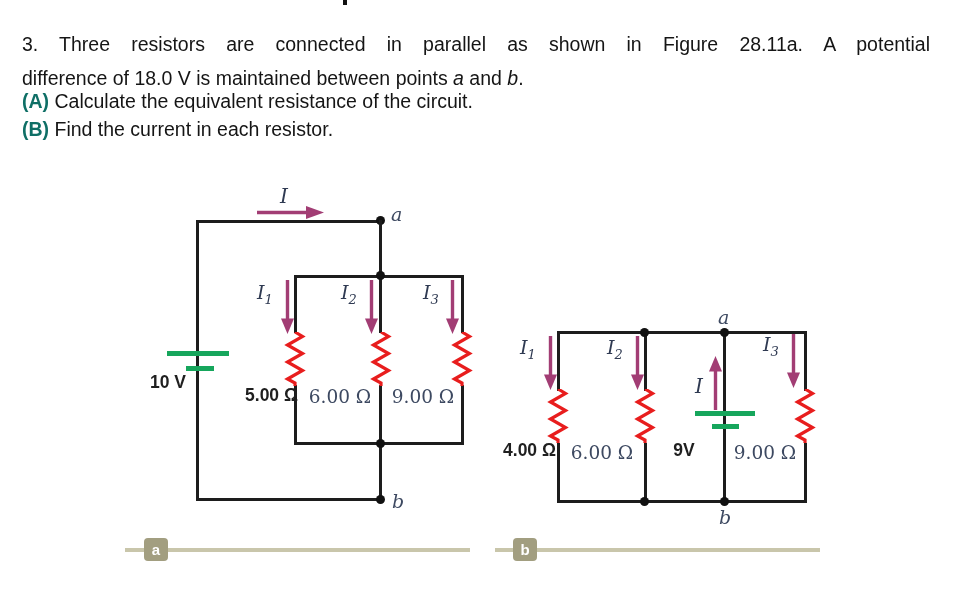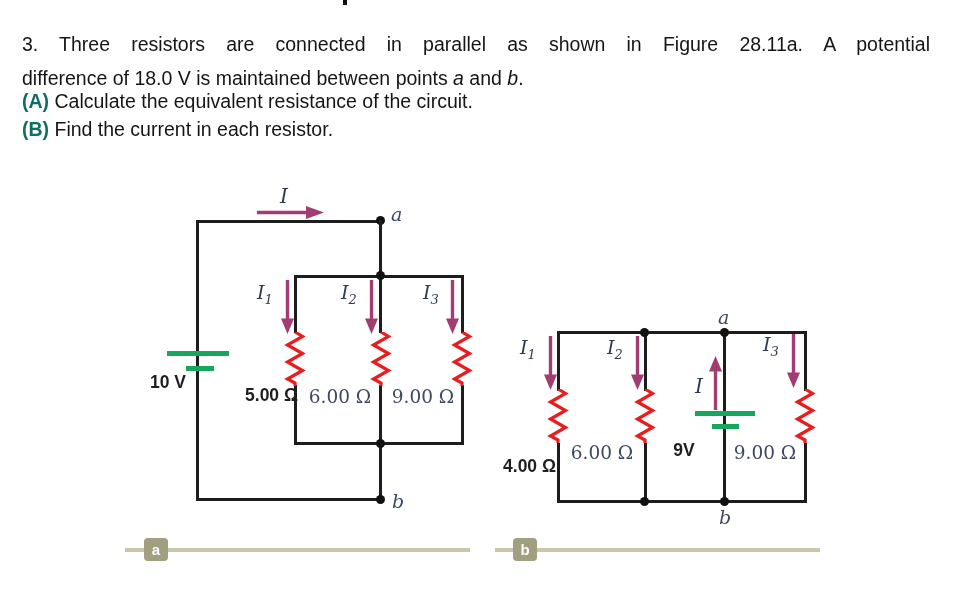--- a/index.html
+++ b/index.html
@@ -170,21 +170,21 @@
     <svg class="res" style="position:absolute;left:547px;top:389px;" width="22" height="54" viewBox="0 0 22 54">
       <polyline points="11,0 18.5,4.5 3.5,13 18.5,21.5 3.5,30 18.5,38.5 3.5,47 11,51 11,54"></polyline>
     </svg>
     <svg class="res" style="position:absolute;left:634px;top:389px;" width="22" height="54" viewBox="0 0 22 54">
       <polyline points="11,0 18.5,4.5 3.5,13 18.5,21.5 3.5,30 18.5,38.5 3.5,47 11,51 11,54"></polyline>
     </svg>
     <svg class="res" style="position:absolute;left:794px;top:389px;" width="22" height="54" viewBox="0 0 22 54">
       <polyline points="11,0 18.5,4.5 3.5,13 18.5,21.5 3.5,30 18.5,38.5 3.5,47 11,51 11,54"></polyline>
     </svg>
 
-    <div class="vallab-bold" style="left:486px;top:456px;width:70px;">4.00 Ω</div>
+    <div class="vallab-bold" style="left:486px;top:440px;width:70px;">4.00 Ω</div>
     <div class="vallab-serif" style="left:563px;top:442px;width:78px;">6.00 Ω</div>
     <div class="vallab-serif" style="left:727px;top:442px;width:76px;">9.00 Ω</div>
   </div>
 
   <div>
     <div class="mline" style="left:125px;top:548px;width:345px;"></div>
     <div class="mbox" style="left:144px;top:538px;">a</div>
   </div>
   <div>
     <div class="mline" style="left:495px;top:548px;width:325px;"></div>

